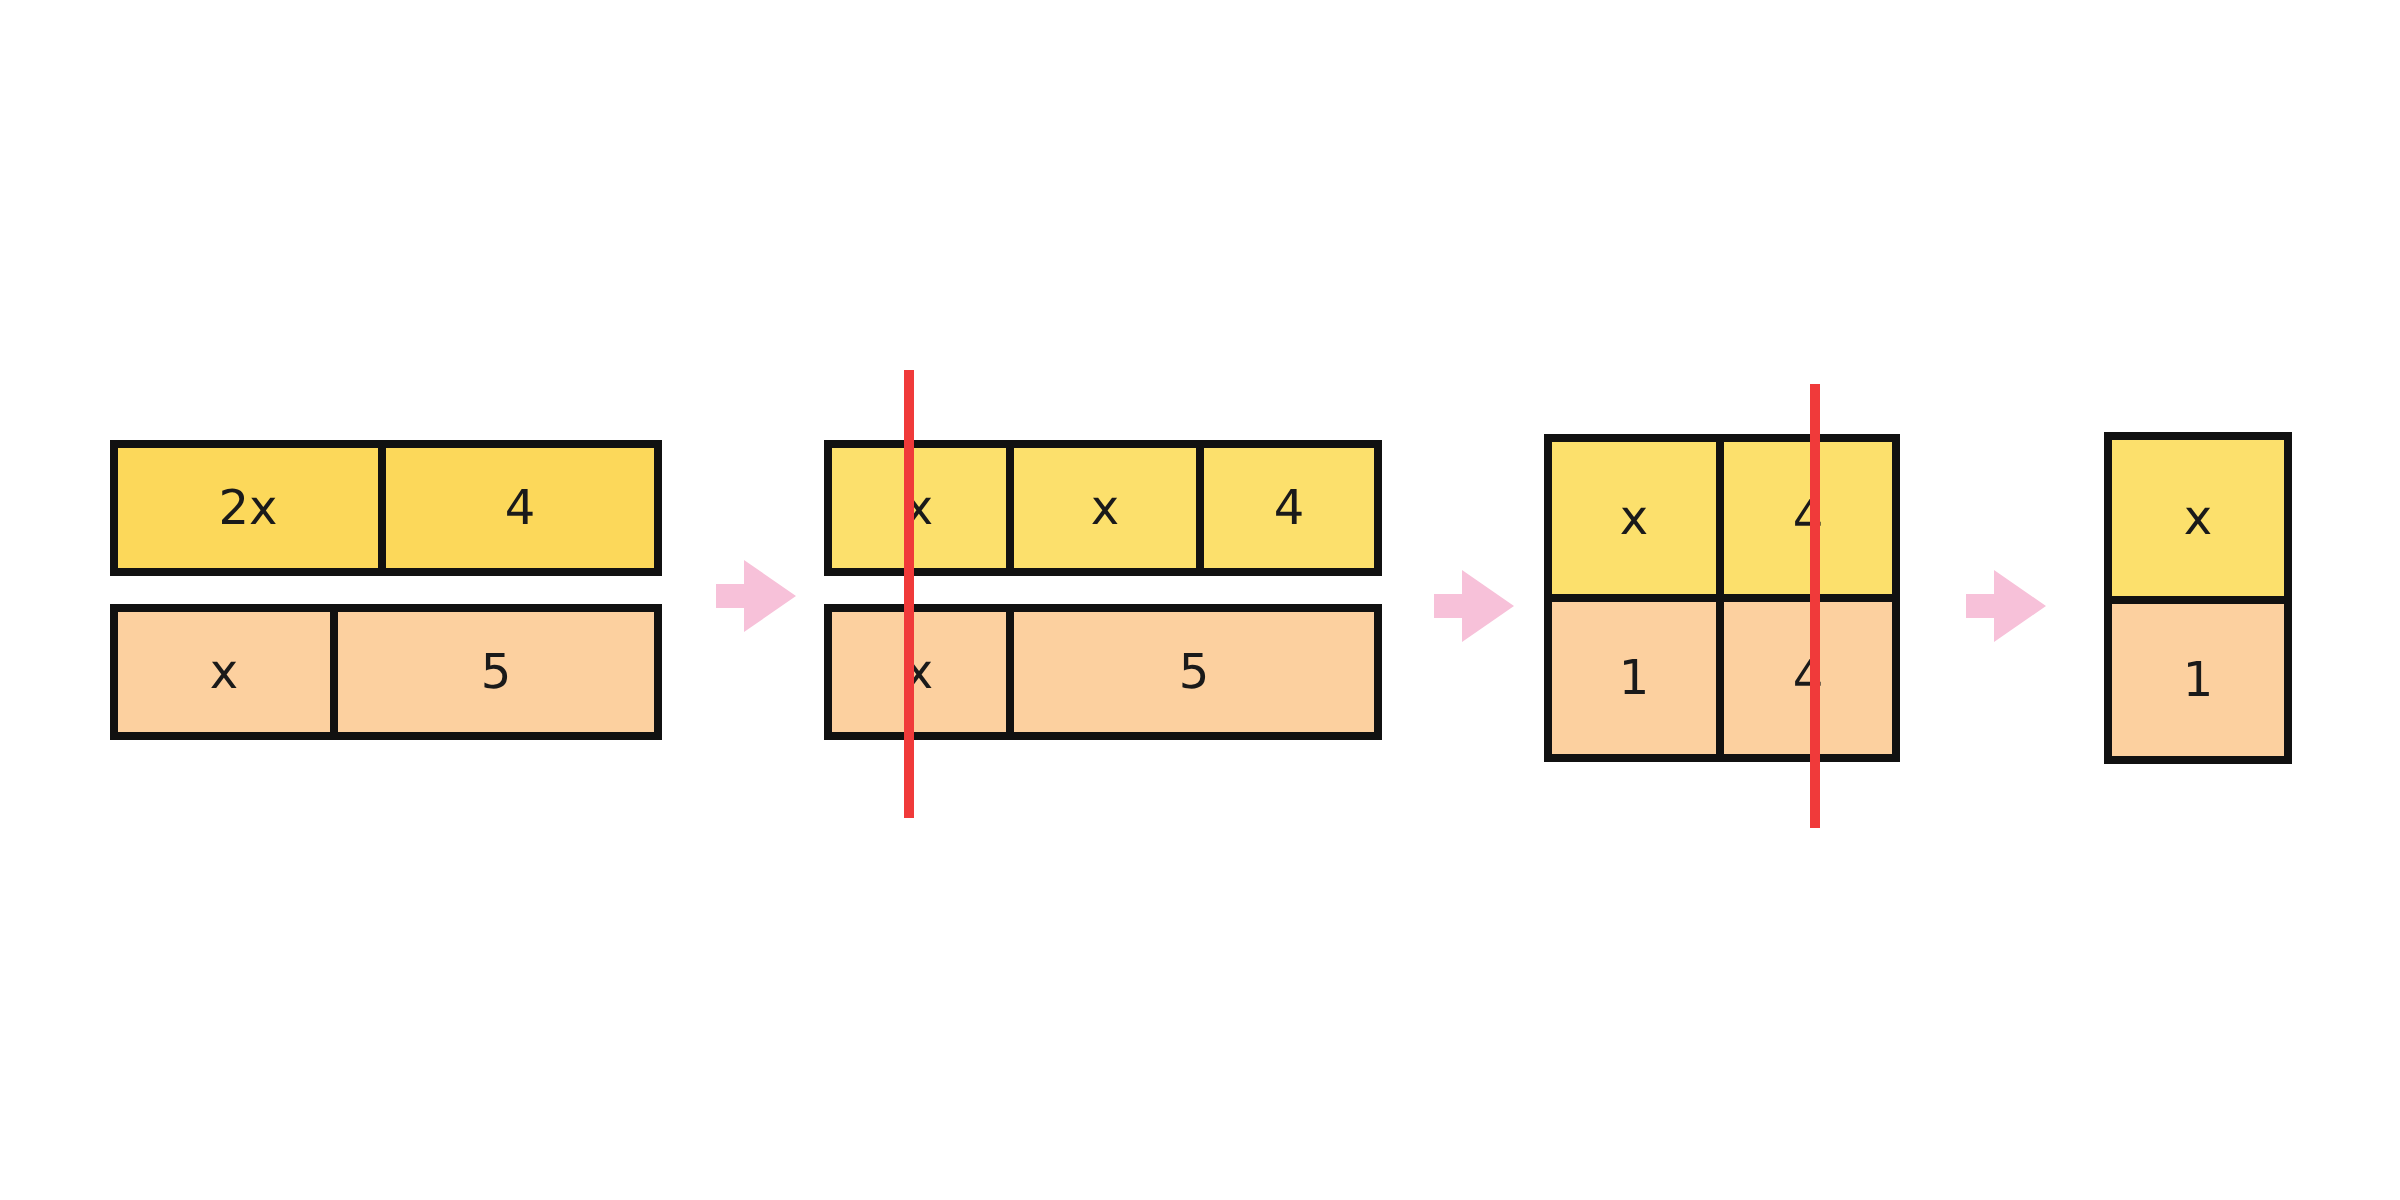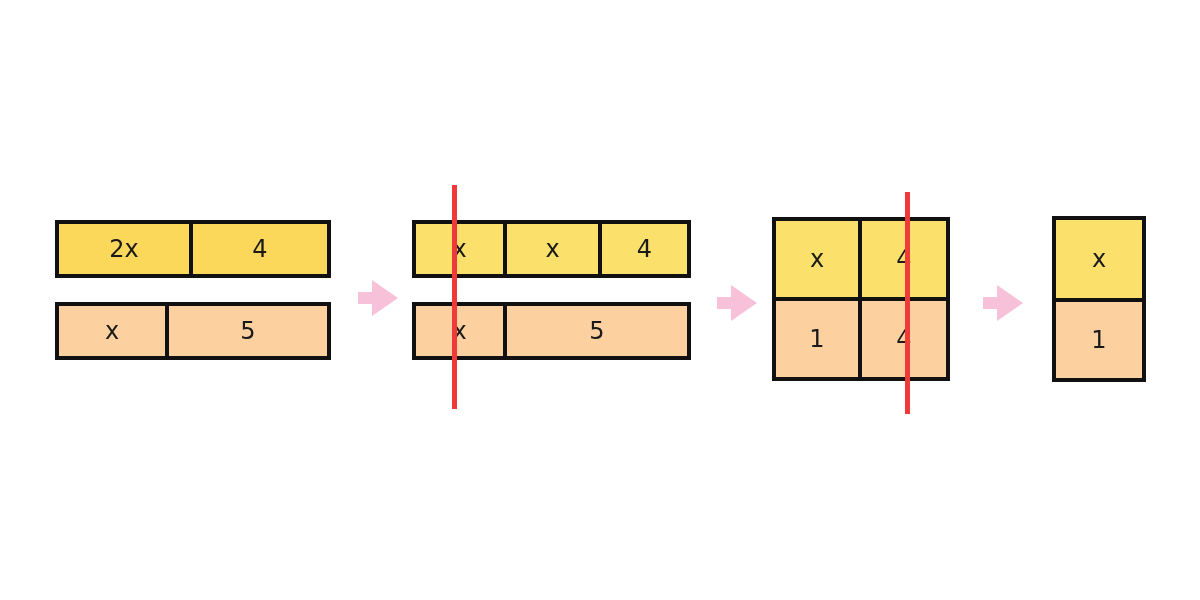--- a/index.html
+++ b/index.html
@@ -1,18 +1,18 @@
 <!DOCTYPE html>
 <html><head>
 <meta charset="utf-8">
 <style>
   html, body { margin: 0; padding: 0; }
   body { width: 1200px; height: 600px; background: #ffffff; position: relative; overflow: hidden;
          font-family: "DejaVu Sans", sans-serif; }
-  .bar { position: absolute; height: 58px; box-sizing: border-box; border: 4px solid #111;
+  .bar { position: absolute; height: 68px; box-sizing: border-box; border: 4px solid #111;
          display: flex; align-items: center; justify-content: center; font-size: 24px; color: #1a1a1a; }
   .top { background: #fcd85a; }
   .top2 { background: #fce06c; }
   .bot { background: #fcd09f; }
   .cut { position: absolute; width: 5px; background: #f03a3a; }
   .arrow { position: absolute; }
 </style>
 </head>
 <body>
 

